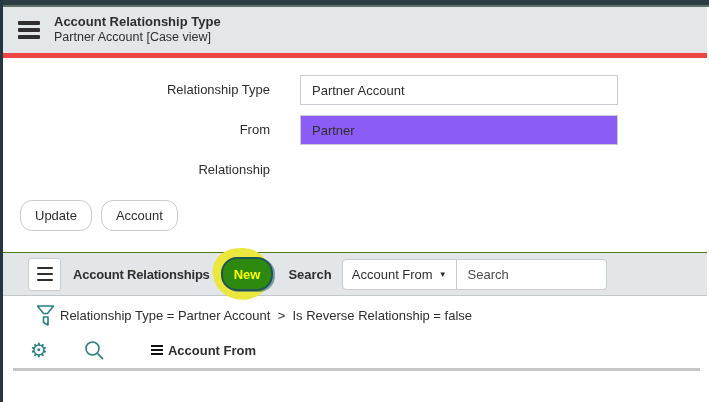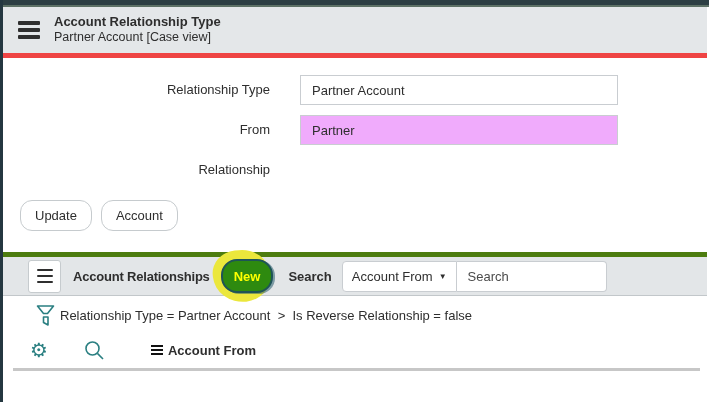--- a/index.html
+++ b/index.html
@@ -23,30 +23,30 @@
   .title { font-size:13px; font-weight:bold; }
   .subtitle { font-size:12.5px; }
 
   
   .form-row { position:absolute; left:0; width:709px; height:30px; }
   .form-row.r0 { top:75px; } .form-row.r1 { top:115px; } .form-row.r2 { top:155px; }
   .form-label { position:absolute; left:0; width:270px; text-align:right; font-size:13px; line-height:30px;padding-left:19px; }
   .form-input { position:absolute; left:300px; width:318px; height:30px;
     border:1px solid var(--border,#c9cdd1); border-radius:0; background:#fff;
     font-family:"Liberation Sans", sans-serif; font-size:13px; color:var(--text,#2e2e2e); padding:0 11px; outline:none; }
-  .form-input.disabled { background:#f0abfc; }
+  .form-input.disabled { background:#8b5cf6; }
 
   
   .actions { position:absolute; left:20px; top:200px; display:flex; gap:9px; }
   .btn { height:31px; padding:0 14px; background:#fff; border:1px solid #c6cbce; border-radius:12px;
     font-family:"Liberation Sans", sans-serif; font-size:13px; color:var(--text,#2e2e2e); cursor:pointer; }
 
   
   .grid-toolbar { position:absolute; left:3px; top:252px; width:704px; height:44px;
-    background:var(--panel-bg,#e3e6e8); border-top:5px solid #4d7c0f; border-bottom:1px solid #c2c7ca;
+    background:var(--panel-bg,#e3e6e8); border-top:1px solid #4d7c0f; border-bottom:1px solid #c2c7ca;
     display:flex; align-items:center; overflow:visible; }
   .menu-btn { width:33px; height:33px; margin-left:25px; background:#fff; border:1px solid #c6cbce;
     border-radius:3px; display:flex; flex-direction:column; justify-content:center; align-items:center; cursor:pointer; }
   .menu-btn span { display:block; width:16px; height:2.5px; background:#2f2f2f; margin:1.75px 0; border-radius:1px; }
   .grid-title { margin-left:12px; font-size:13px; font-weight:bold; letter-spacing:-0.2px; white-space:nowrap; }
   .new-wrap { position:relative; margin-left:11px; }
   .hl-blob { position:absolute; left:-8px; top:-9px; width:57px; height:52px;
     background:var(--highlight,#ebe73c); border-radius:46% 54% 50% 58%; transform:rotate(-6deg); }
   .new-btn { position:relative; height:34px; padding:0 11px; background:var(--new-green,#2e8a0f);
     border:2px solid var(--new-border,#1e5457); border-radius:16px; color:var(--new-text,#ffff00);

